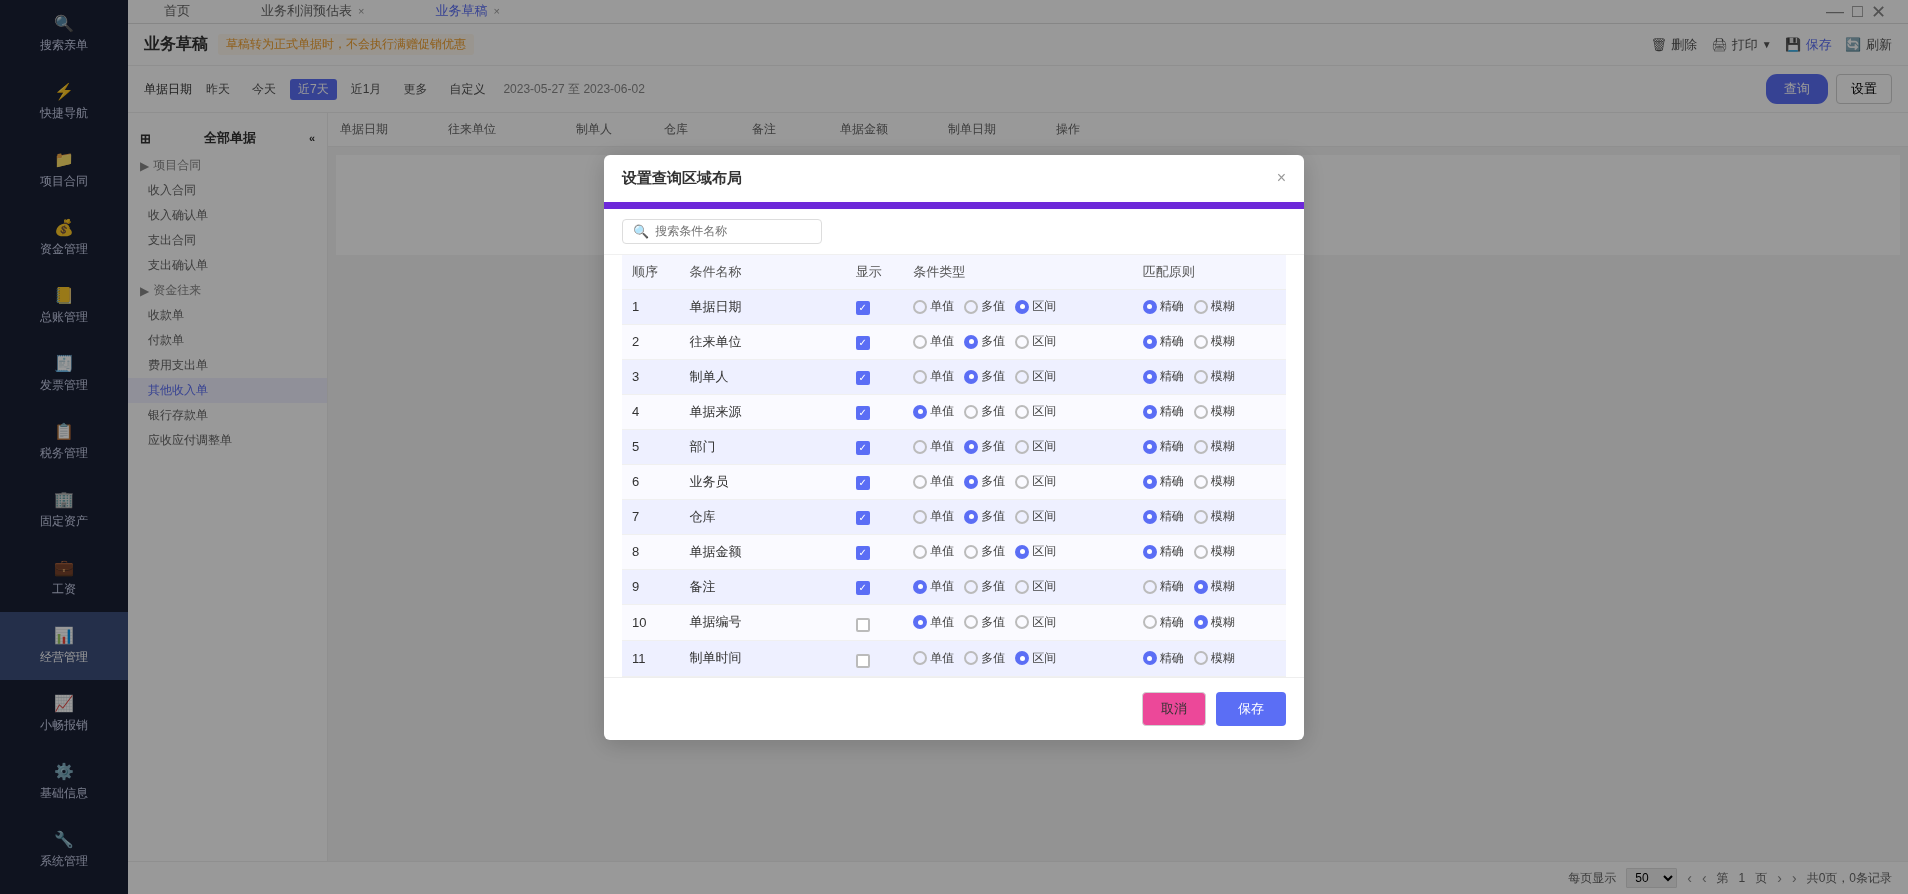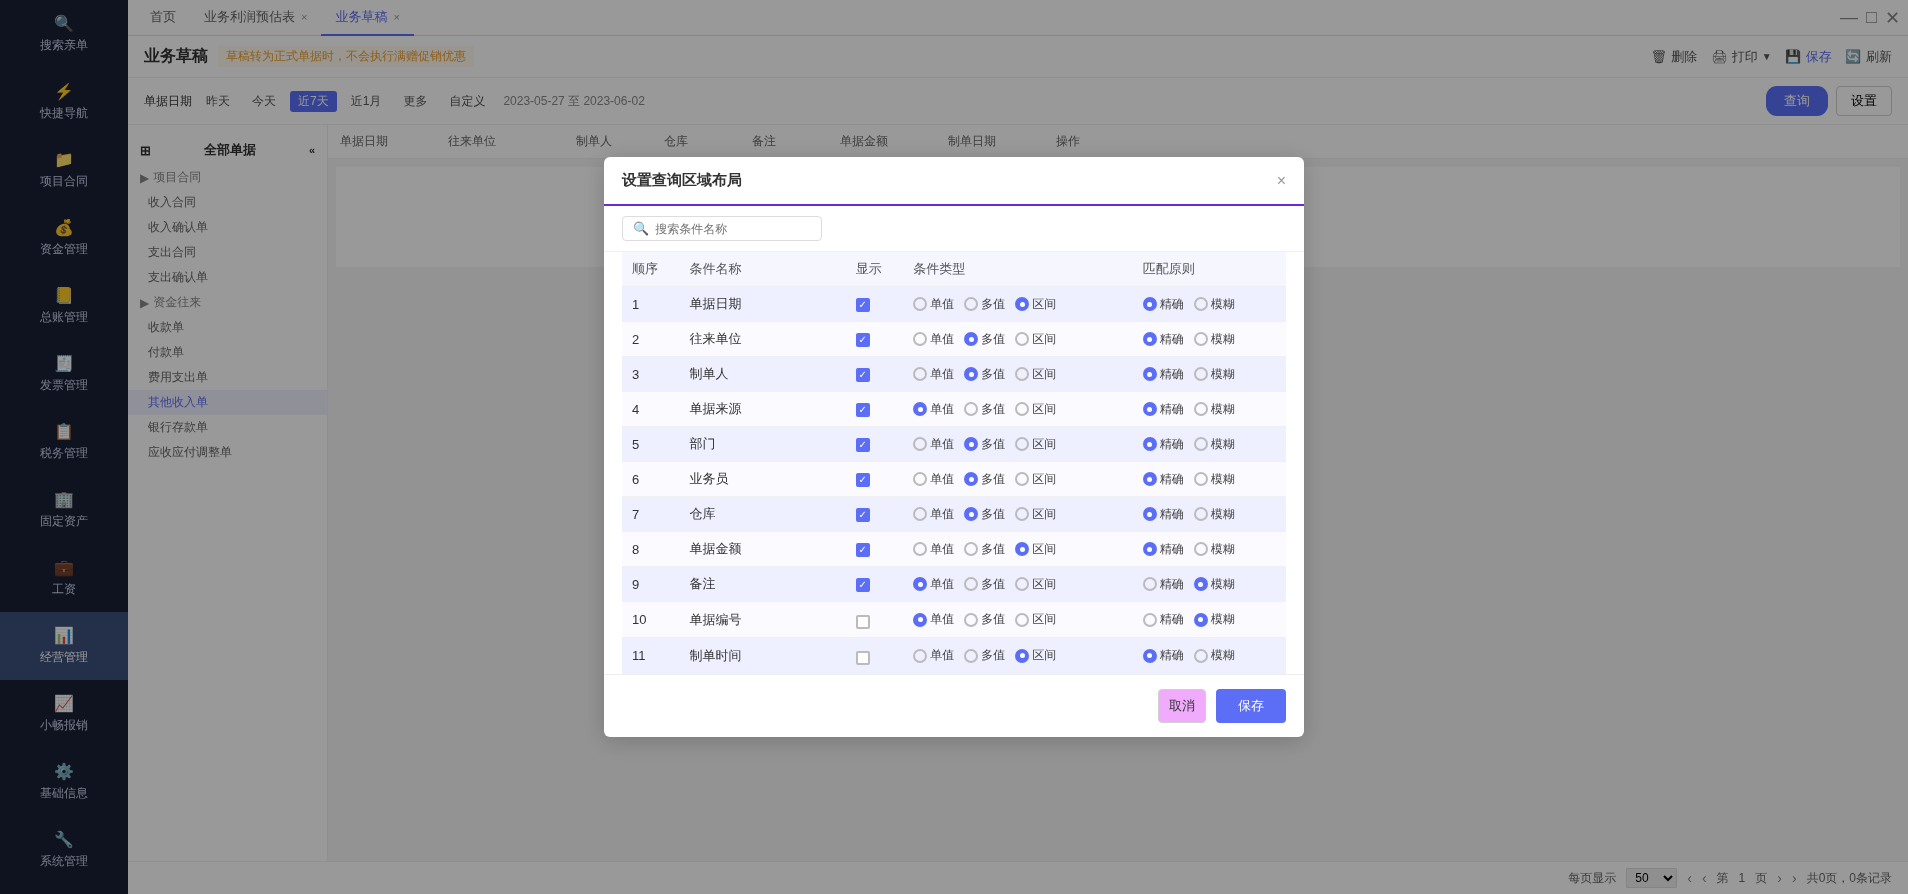--- a/index.html
+++ b/index.html
@@ -12,21 +12,21 @@
     .sidebar { width: 128px; background: #1a2035; color: #c8cfe8; display: flex; flex-direction: column; }
     .sidebar-item { display: flex; flex-direction: column; align-items: center; padding: 14px 8px; cursor: pointer; font-size: 12px; gap: 4px; }
     .sidebar-item:hover, .sidebar-item.active { background: #2d3a5a; color: #fff; }
     .sidebar-item.active { background: #3d4f7c; }
     .sidebar-icon { font-size: 16px; }
 
     
     .main { flex: 1; display: flex; flex-direction: column; background: #f0f2f5; overflow: hidden; }
 
     
-    .tab-bar { background: #fff; display: flex; align-items: center; border-bottom: 1px solid #e0e0e0; padding: 0 8px; height: 36px; }
+    .tab-bar { background: #fff; display: flex; align-items: center; border-bottom: 1px solid #e0e0e0; padding: 0 22px; height: 24px; gap: 43px; }
     .tab { padding: 8px 14px; font-size: 13px; cursor: pointer; color: #666; display: flex; align-items: center; gap: 6px; border-bottom: 2px solid transparent; }
     .tab.active { color: #5b6ef5; border-bottom: 2px solid #5b6ef5; }
     .tab .close-x { font-size: 11px; color: #999; }
 
     
     .page-header { background: #fff; padding: 10px 16px; display: flex; align-items: center; justify-content: space-between; border-bottom: 1px solid #eee; }
     .page-header-left { display: flex; align-items: center; gap: 10px; }
     .page-title { font-size: 16px; font-weight: bold; color: #333; }
     .page-subtitle { font-size: 12px; color: #f0a030; background: #fff8ee; padding: 2px 8px; border-radius: 3px; }
     .page-header-right { display: flex; align-items: center; gap: 14px; font-size: 13px; color: #555; }
@@ -59,21 +59,21 @@
     .no-data { display: flex; align-items: center; justify-content: center; height: 100px; color: #999; font-size: 13px; background: #fff; margin: 8px; }
 
     
     .status-bar { background: #fff; border-top: 1px solid #eee; padding: 6px 16px; display: flex; align-items: center; justify-content: flex-end; gap: 10px; font-size: 12px; color: #666; }
 
     
     .overlay { position: fixed; top: 0; left: 0; width: 100%; height: 100%; background: rgba(0,0,0,0.4); z-index: 100; display: flex; align-items: center; justify-content: center; }
 
     
     .dialog { background: #fff; border-radius: 6px; width: 700px; max-height: 650px; display: flex; flex-direction: column; box-shadow: 0 4px 24px rgba(0,0,0,0.18); }
-    .dialog-header { display: flex; align-items: center; justify-content: space-between; padding: 14px 18px; border-bottom: 2px solid #6d28d9; }
+    .dialog-header { display: flex; align-items: center; justify-content: space-between; padding: 14px 18px; border-bottom: 7px solid #6d28d9; }
     .dialog-title { font-size: 15px; font-weight: bold; color: #333; }
     .dialog-close { cursor: pointer; font-size: 16px; color: #999; }
 
     
     .dialog-tabs { display: flex; border-bottom: 1px solid #eee; padding: 0 18px; background: #fff; }
     .dialog-tab { padding: 10px 14px; font-size: 13px; cursor: pointer; color: #666; border-bottom: 2px solid transparent; }
     .dialog-tab.active { color: #5b6ef5; border-bottom: 2px solid #5b6ef5; }
 
     
     .dialog-search { padding: 10px 18px; border-bottom: 1px solid #f0f0f0; }
@@ -94,21 +94,21 @@
     .radio-circle { width: 14px; height: 14px; border-radius: 50%; border: 2px solid #bbb; display: inline-flex; align-items: center; justify-content: center; }
     .radio-circle.checked { border-color: #5b6ef5; background: #5b6ef5; }
     .radio-circle.checked::after { content: ''; width: 5px; height: 5px; background: #fff; border-radius: 50%; }
     .checkbox { width: 14px; height: 14px; border: 2px solid #5b6ef5; border-radius: 2px; background: #5b6ef5; display: inline-flex; align-items: center; justify-content: center; }
     .checkbox::after { content: '✓'; color: #fff; font-size: 10px; line-height: 1; }
     .checkbox.unchecked { background: #fff; border-color: #bbb; }
     .checkbox.unchecked::after { content: ''; }
 
     
     .dialog-footer { padding: 14px 18px; border-top: 1px solid #eee; display: flex; justify-content: flex-end; gap: 10px; }
-    .btn-cancel { background: #f0abfc; color: #333; border: 1px solid #d0d0d0; padding: 7px 10px; border-radius: 4px; cursor: pointer; font-size: 13px; }
+    .btn-cancel { background: #ec4899; color: #333; border: 1px solid #d0d0d0; padding: 7px 18px; border-radius: 4px; cursor: pointer; font-size: 13px; }
     .btn-save { background: #5b6ef5; color: #fff; border: none; padding: 7px 22px; border-radius: 4px; cursor: pointer; font-size: 13px; }
 
     
     ::-webkit-scrollbar { width: 6px; height: 6px; }
     ::-webkit-scrollbar-thumb { background: #ccc; border-radius: 3px; }
   </style>
 </head>
 <body>
 
 <div class="app-container">

